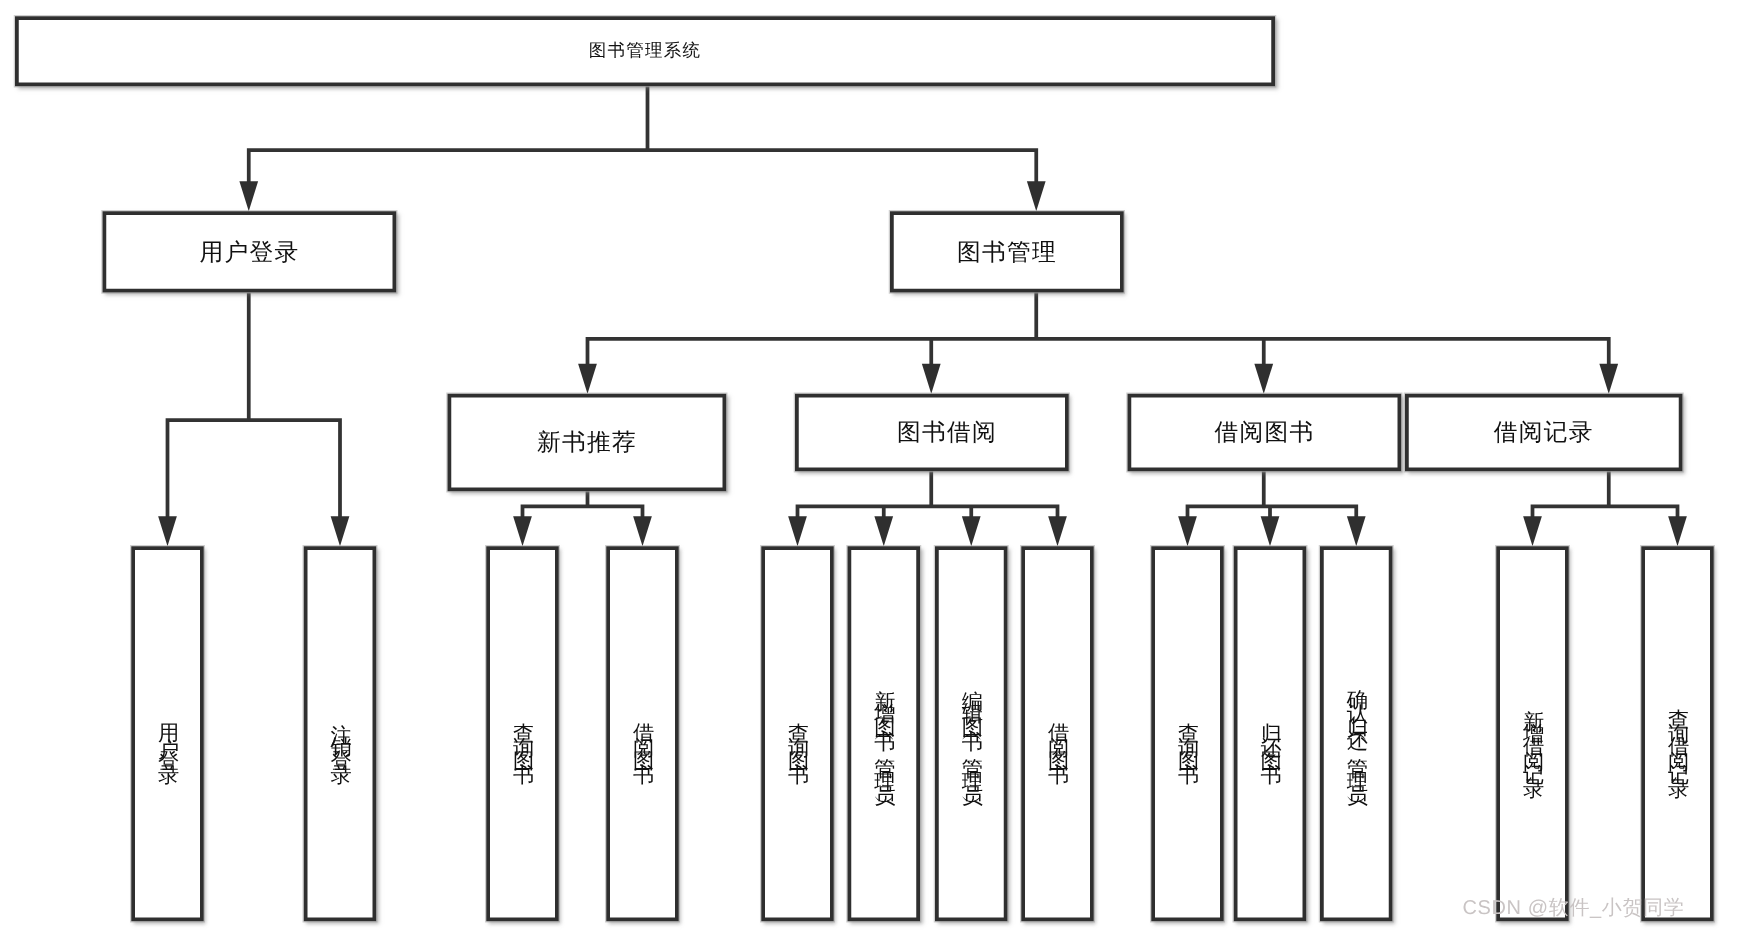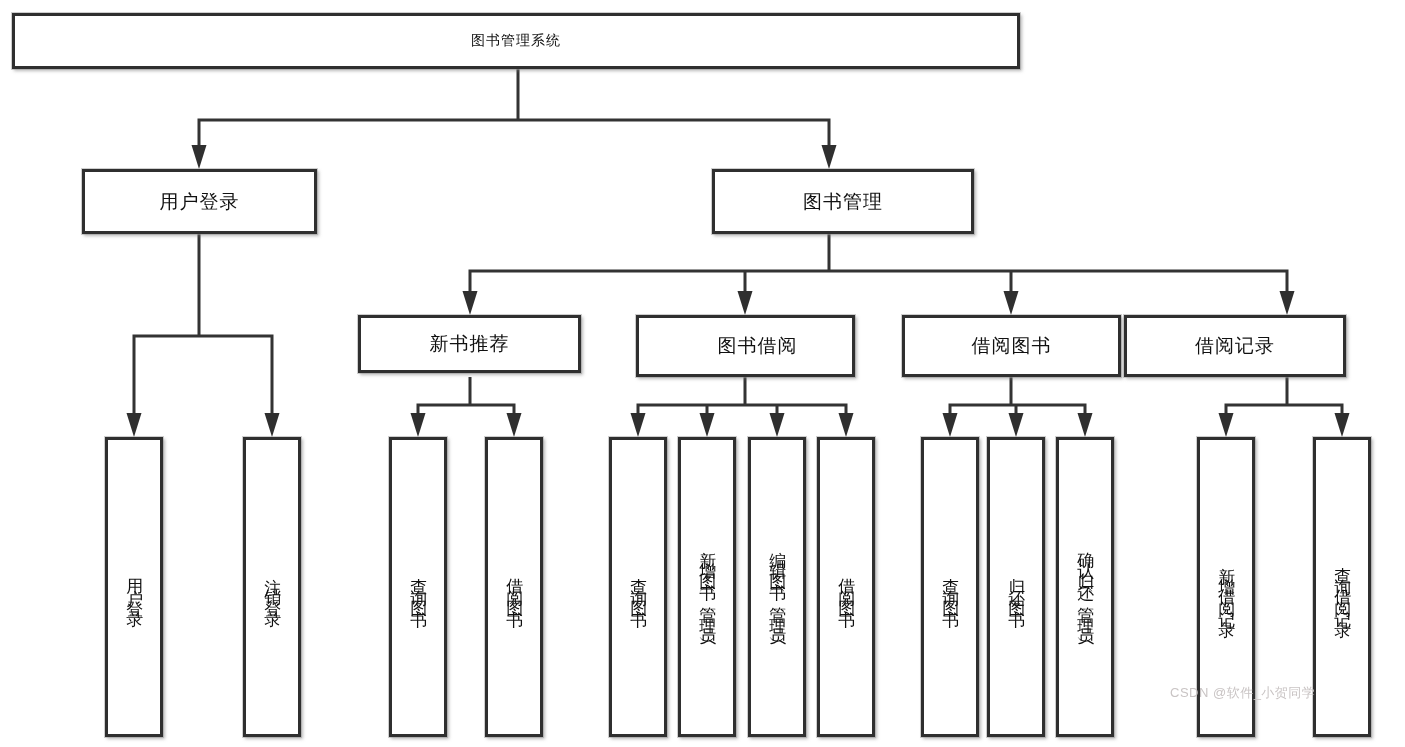--- a/index.html
+++ b/index.html
@@ -34,22 +34,22 @@
   .node.leaf {
     writing-mode: vertical-rl;
     text-orientation: mixed;
     font-size: 17px;
     letter-spacing: 11px;
     line-height: 1.1;
   }
   .watermark {
     position: absolute;
     left: 1170px;
-    top: 684px;
-    font-size: 13px;
+    top: 716px;
+    font-size: 16px;
     color: #c9c4c4;
     letter-spacing: 0.5px;
     z-index: 3;
     white-space: nowrap;
   }
 </style>
 </head>
 <body>
 
 <div class="canvas">
@@ -94,25 +94,25 @@
     </g>
   </svg>
 
   <div class="node root" style="left:12px; top:13px; width:1008px; height:56px;">
     <span>图书管理系统</span>
   </div>
 
   <div class="node" style="left:82px; top:169px; width:235px; height:65px;">
     <span>用户登录</span>
   </div>
-  <div class="node" style="left:712px; top:169px; width:262px; height:65px;">
+  <div class="node" style="left:712px; top:169px; width:187px; height:65px;">
     <span>图书管理</span>
   </div>
 
-  <div class="node" style="left:358px; top:315px; width:223px; height:58px;">
+  <div class="node" style="left:358px; top:315px; width:223px; height:78px;">
     <span>新书推荐</span>
   </div>
   <div class="node" style="left:636px; top:315px; width:219px; height:62px;padding-left:24px;">
     <span>图书借阅</span>
   </div>
   <div class="node" style="left:902px; top:315px; width:219px; height:62px;">
     <span>借阅图书</span>
   </div>
   <div class="node" style="left:1124px; top:315px; width:222px; height:62px;">
     <span>借阅记录</span>

